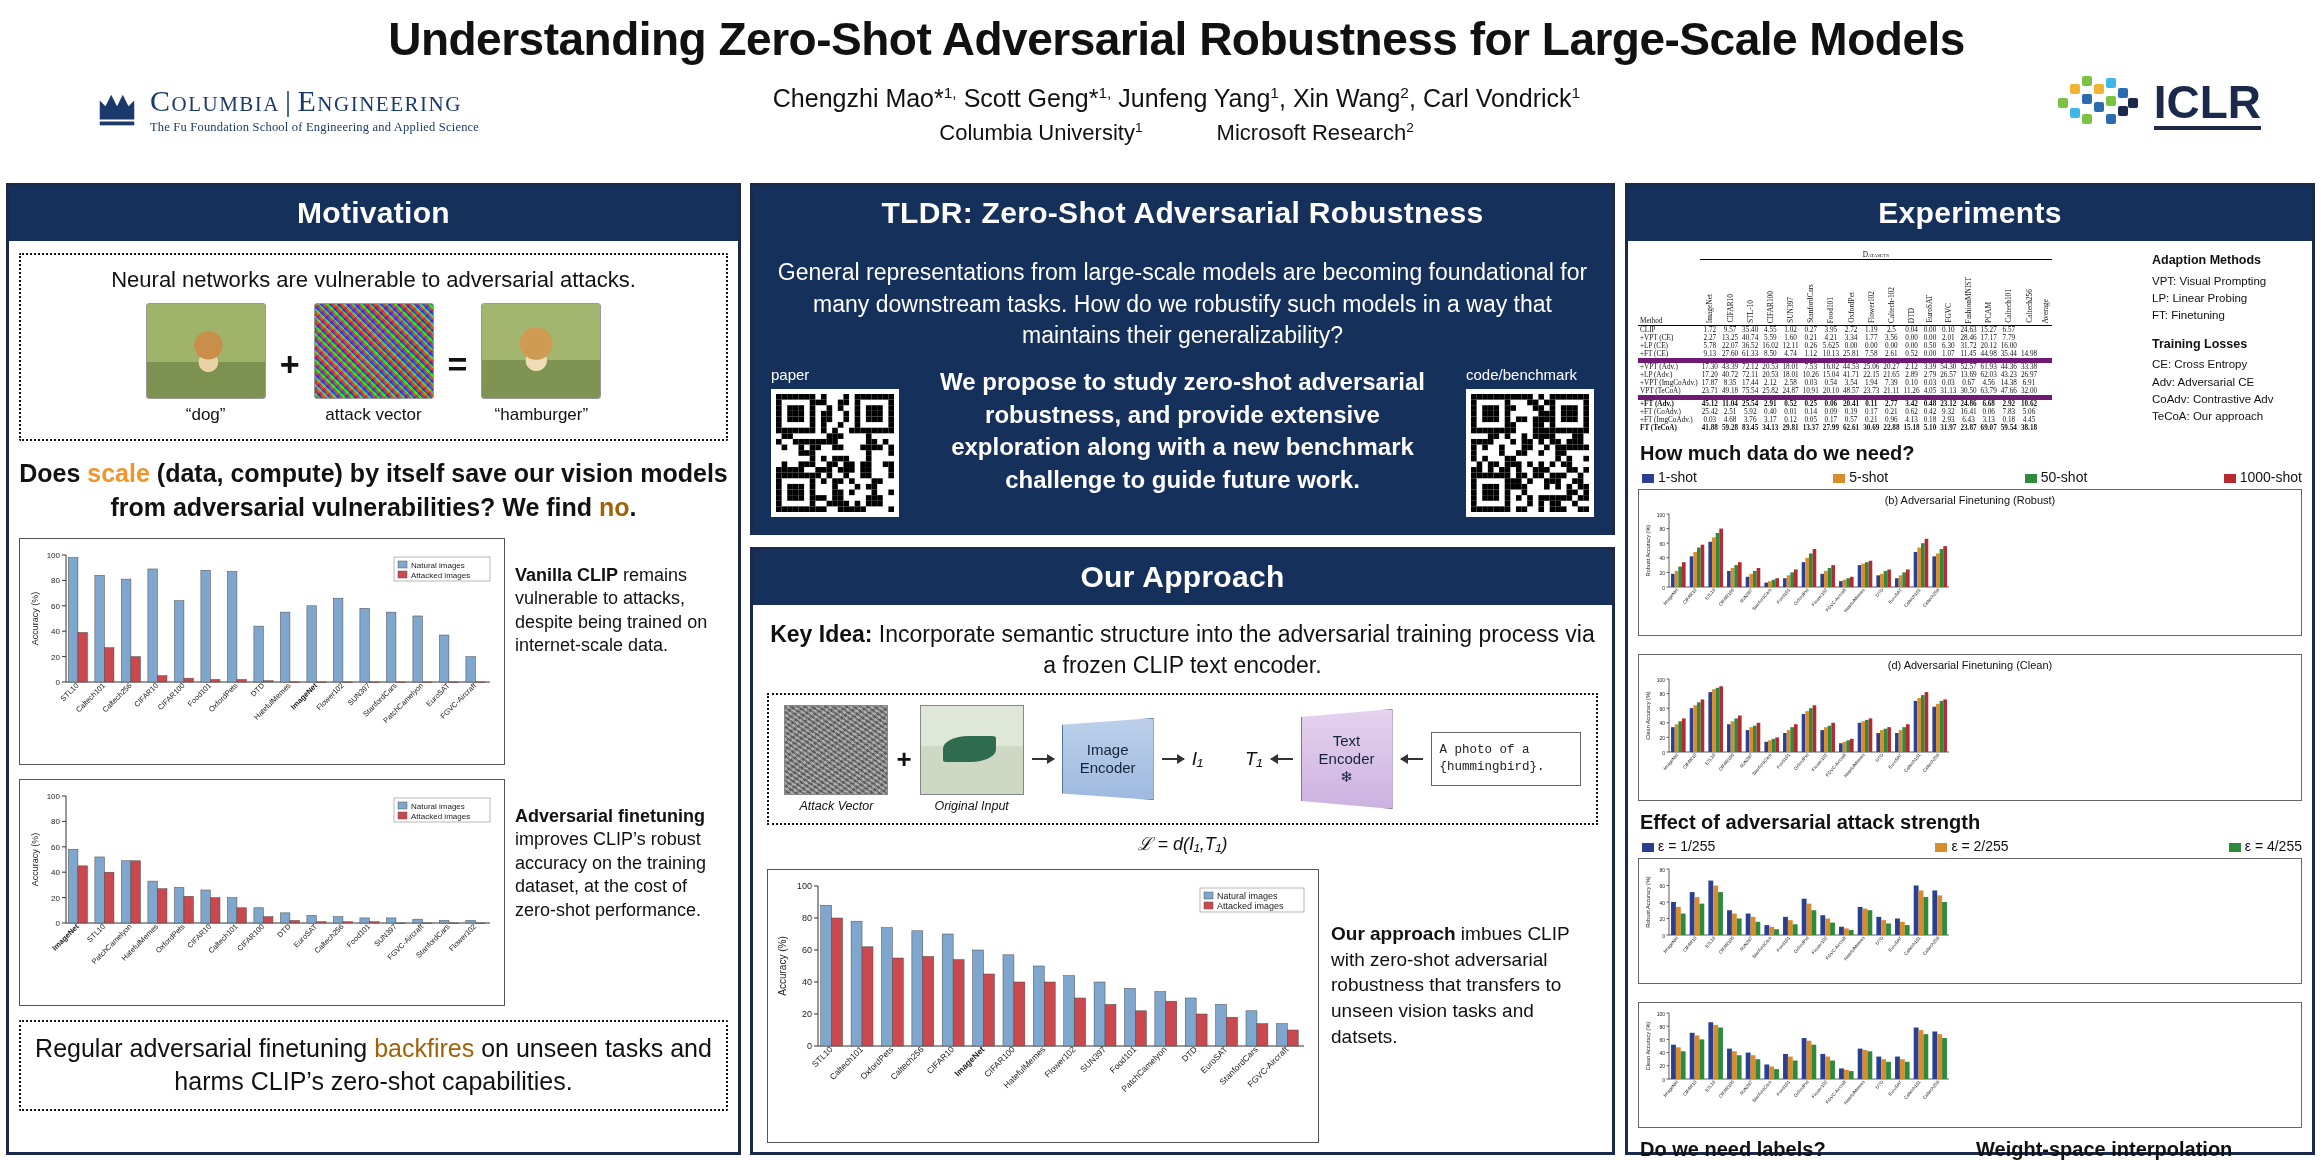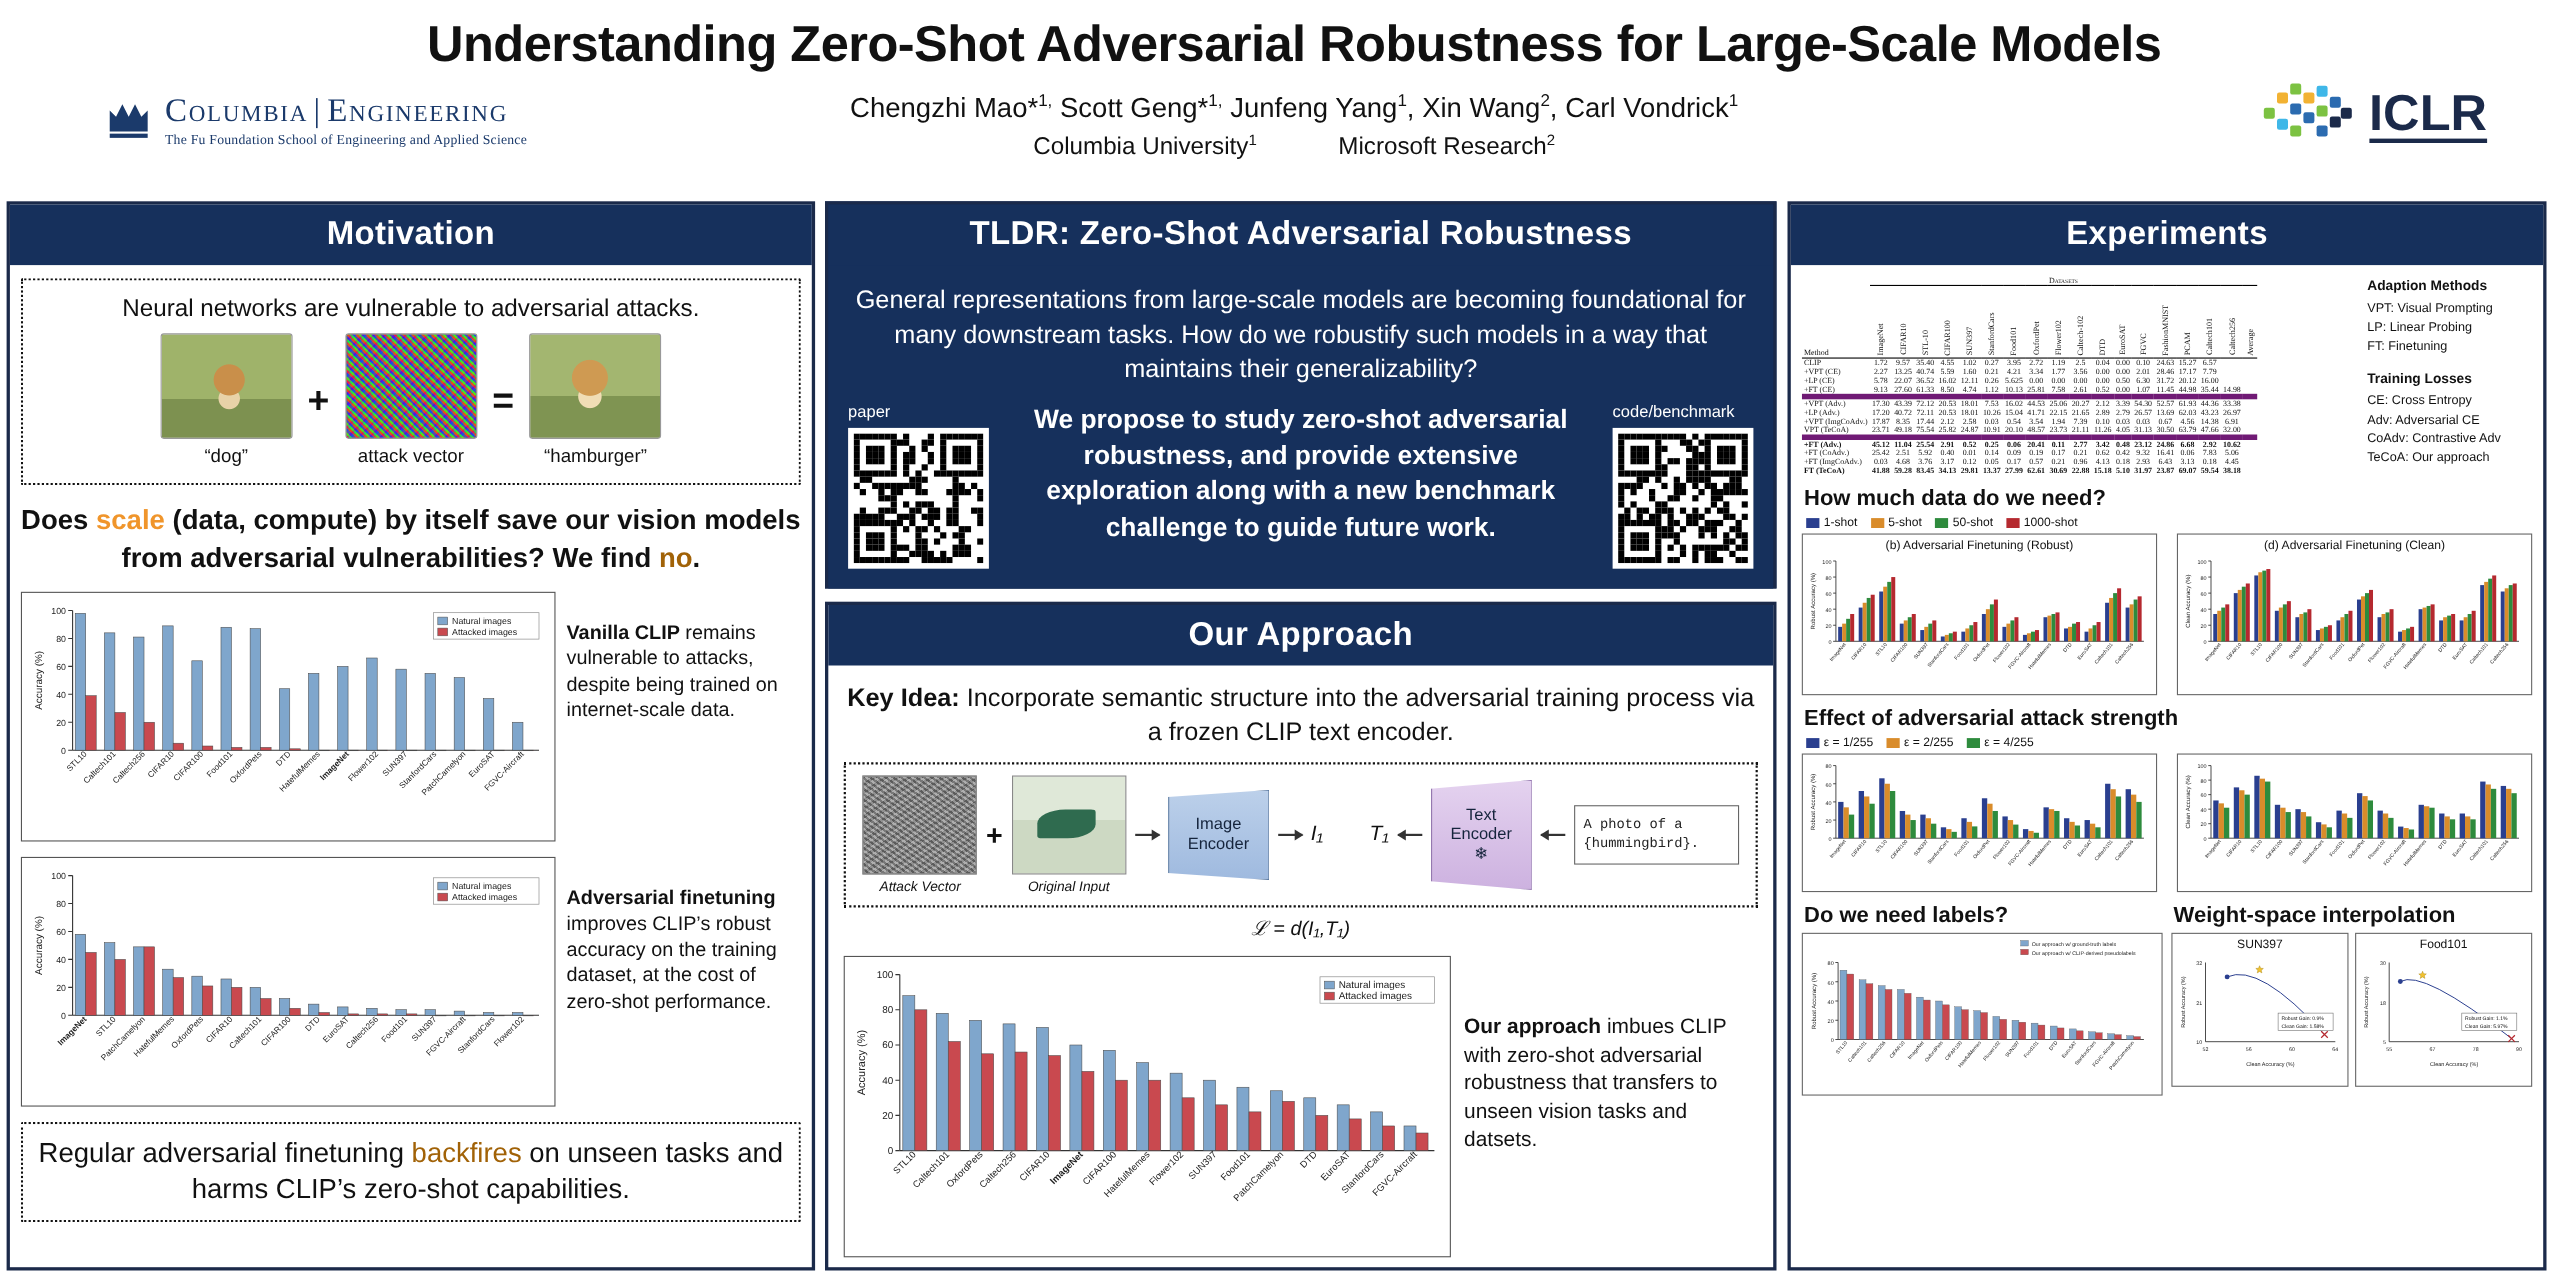--- a/index.html
+++ b/index.html
@@ -189,36 +189,36 @@
   .loss { text-align:center; font-size: 18px; font-style: italic; margin-top: 6px; }
   .arrow { width:22px; height:2px; background:#333; position:relative; }
   .arrow:after{ content:""; position:absolute; right:-1px; top:-4px; border-left:8px solid #333; border-top:5px solid transparent; border-bottom:5px solid transparent; }
 
   .approach-row { display:flex; gap: 12px; margin-top: 14px; align-items:flex-start; }
   .approach-note { font-size: 19px; line-height: 1.35; padding-top: 52px; width: 250px; }
 
   
   .exp-body { padding: 10px 10px 8px 10px; }
   .exp-head { font-size: 20px; font-weight: bold; margin: 10px 0 4px 2px; }
-  .exp-sub { display:flex; gap:18px; }
+  .exp-sub { display:flex; gap:18px;flex-direction:column; }
 
   table.res { border-collapse: collapse; font-size: 7.2px; font-family:"Liberation Serif", serif; }
   table.res td, table.res th { padding: 0px 2px; text-align:center; white-space:nowrap; }
   table.res td.m { text-align:left; }
   .thead-rot { height: 66px; vertical-align: bottom; }
   .rot { writing-mode: vertical-rl; transform: rotate(180deg); font-size: 7.4px; }
   .rule-top { border-top: 5px solid #701a75; margin-left: 28px; }
   .rule-bot { border-bottom: 1px solid #000; }
   .bold { font-weight: bold; }
 
   .adapt { font-size: 11.5px; line-height: 1.5; }
   .adapt h4 { font-size: 12.5px; margin: 0 0 3px 0; }
   .adapt .sec2 { margin-top: 10px; }
 
-  .legend { display:flex; gap: 12px; font-size: 11px; align-items:center; margin: 2px 0 4px 4px; }
+  .legend { display:flex; gap: 12px; font-size: 14px; align-items:center; margin: 2px 0 4px 4px; justify-content: space-between; }
   .legend i { width: 12px; height: 9px; display:inline-block; margin-right: 4px; vertical-align: middle; }
 
   .mini-title { text-align:center; font-size: 11px; margin-bottom: 2px; }
   .mini-card { border:1px solid #666; padding: 4px 4px 2px 4px; background:#fff; }
 
   svg { display:block; }
 </style>
 </head>
 <body>
 

